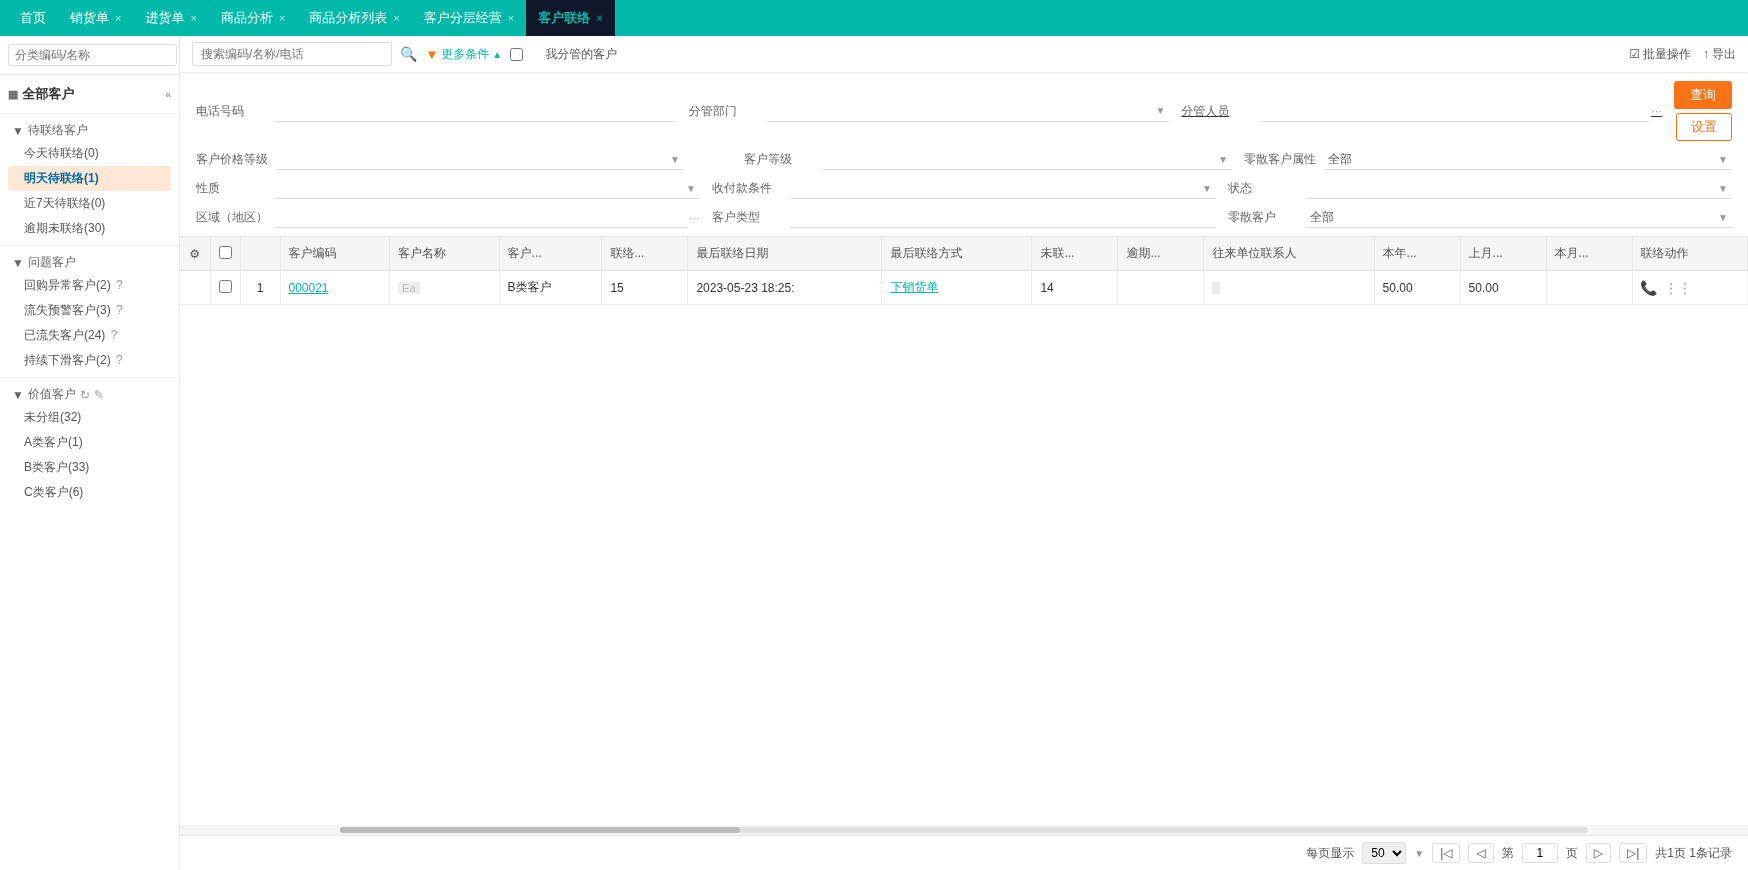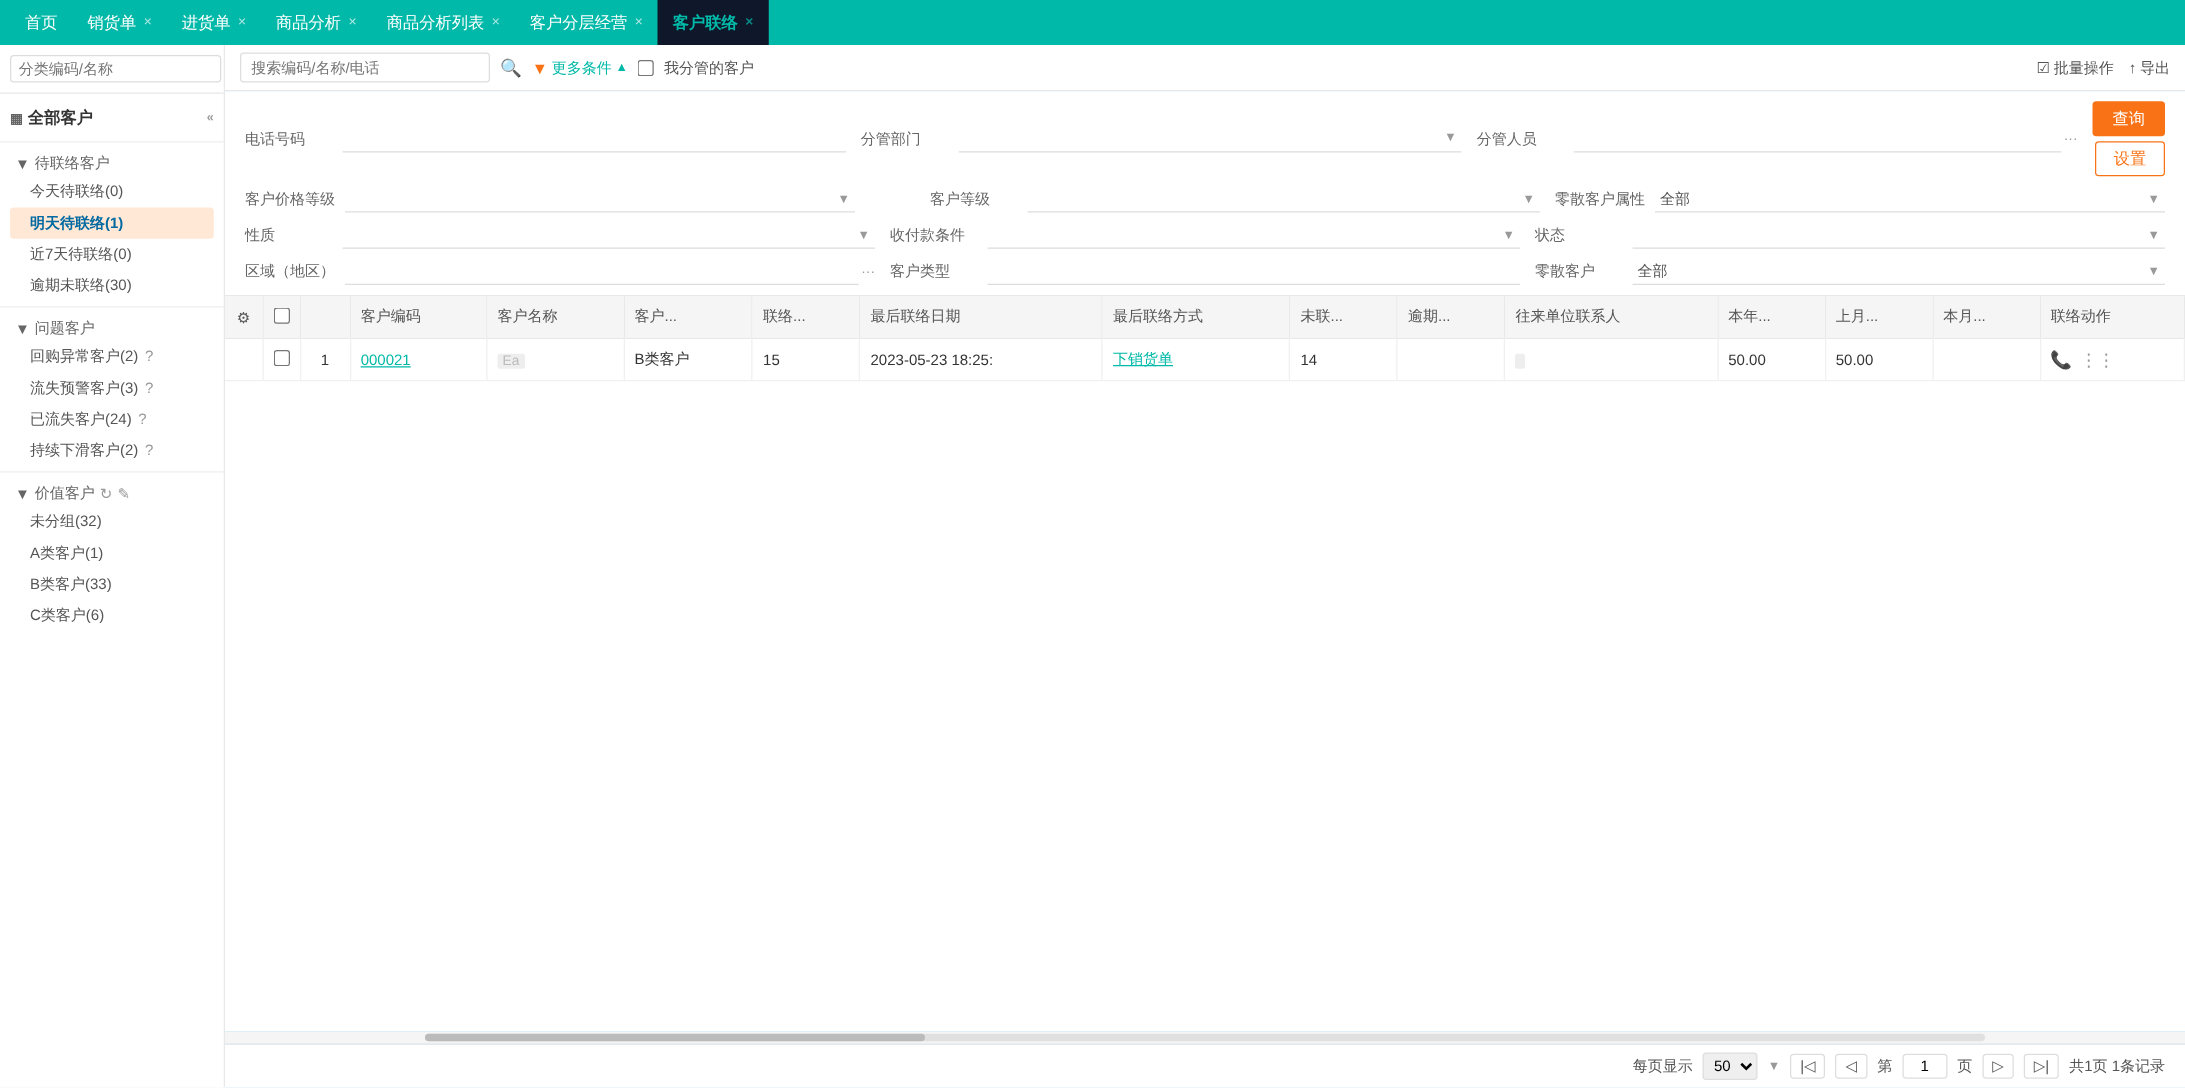--- a/index.html
+++ b/index.html
@@ -133,21 +133,21 @@
       color: #00b9a8;
       cursor: pointer;
       font-size: 12px;
       border: none;
       background: none;
       gap: 3px;
     }
     .filter-my-customer {
       display: flex;
       align-items: center;
-      gap: 8px;
+      gap: 22px;
       font-size: 12px;
       color: #555;
       cursor: pointer;
     }
     .top-right-actions {
       margin-left: auto;
       display: flex;
       align-items: center;
       gap: 12px;
     }
@@ -488,21 +488,21 @@
           <span class="filter-label">电话号码</span>
           <input class="filter-input" type="text" style="">
         </div>
         <div class="filter-field" style="flex:2;">
           <span class="filter-label">分管部门</span>
           <div class="filter-select-wrapper">
             <select><option></option></select>
             <span class="caret">▼</span>
           </div>
         </div>
-        <div class="filter-field" style="flex:2;">
+        <div class="filter-field" style="flex:2;text-decoration:underline;">
           <span class="filter-label">分管人员</span>
           <input class="filter-input" type="text" style="">
           <span style="color:#999;font-size:11px;margin-left:2px;">···</span>
         </div>
         <div class="btn-group">
           <button class="query-btn">查询</button>
           <button class="set-btn">设置</button>
         </div>
       </div>
 

